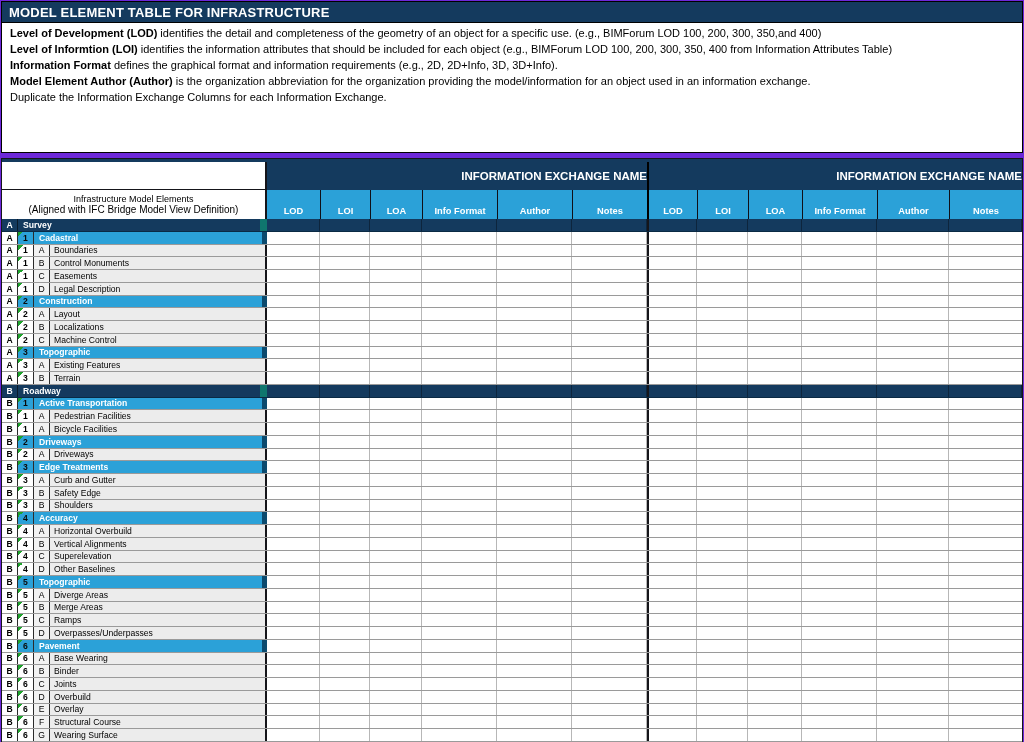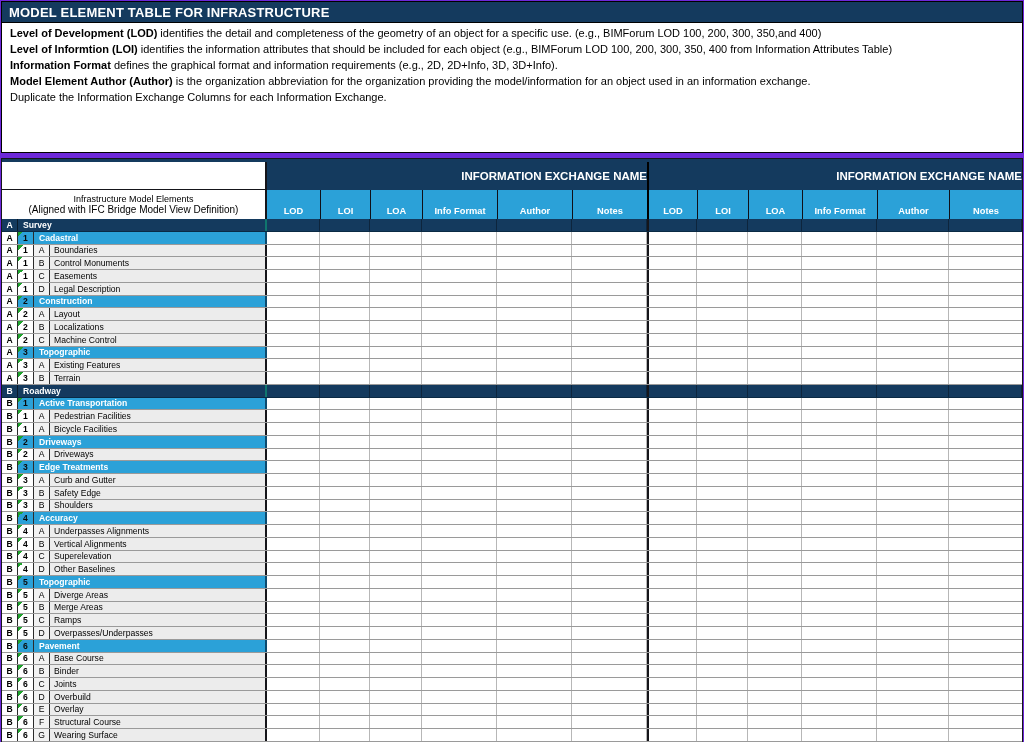--- a/index.html
+++ b/index.html
@@ -40,22 +40,22 @@
   .ch9{left:800px;width:75px;}  .ch10{left:875px;width:72px;}
   .ch11{left:947px;width:73px;}
   
   .tbody{width:1020px;}
   .row{display:flex;height:12.75px;box-sizing:border-box;border-bottom:1px solid #9a9a9a;overflow:hidden;}
   .cell{box-sizing:border-box;display:flex;align-items:center;overflow:hidden;white-space:nowrap;font-size:8.6px;}
   .c-letter{width:16px;justify-content:center;font-weight:bold;border-right:1px solid #2b2b2b;}
   .c-num{width:16px;justify-content:center;font-weight:bold;border-right:1px solid #2b2b2b;position:relative;}
   .c-sub{width:16px;justify-content:center;background:#F2F2F2;border-right:1px solid #2b2b2b;}
   .c-name{width:217px;padding-left:4px;background:#ECECEC;border-right:2px solid #15151a;}
-  .c-secname{width:233px;padding-left:5px;background:#2BA1D8;color:#fff;font-weight:bold;border-right:2px solid #0c4a6e;}
-  .c-catname{width:249px;padding-left:5px;color:#fff;font-weight:bold;border-right:2px solid #0f766e;}
+  .c-secname{width:233px;padding-left:5px;background:#2BA1D8;color:#fff;font-weight:bold;border-right:5px solid #0c4a6e;}
+  .c-catname{width:249px;padding-left:5px;color:#fff;font-weight:bold;border-right:7px solid #0f766e;}
   .row.section .c-num{background:#2BA1D8;color:#0a0a0a;}
   .row.category{background:#143A5E;color:#fff;border-bottom:1px solid #0a2a44;}
   .row.category .c-letter{border-right:1px solid rgba(0,0,0,.55);}
   .row.category .d{border-right:1px solid rgba(0,0,0,.35);}
   .row.partial{height:3.2px;border-bottom:none;}
   .d{border-right:1px solid #b7b7b7;background:transparent;}
   .row.item .d,.row.section .d,.row.partial .d{background:#fff;}
   .d0{width:53px;}  .d1{width:50px;}  .d2{width:52px;}
   .d3{width:75px;}  .d4{width:75px;}  .d5{width:75px;}
   .d6{width:50px;border-left:2px solid #15151a;}
@@ -529,21 +529,21 @@
           <div class="cell d d7"></div>
           <div class="cell d d8"></div>
           <div class="cell d d9"></div>
           <div class="cell d d10"></div>
           <div class="cell d d11"></div>
         </div>
         <div class="row item">
           <div class="cell c-letter">B</div>
           <div class="cell c-num">4<span class="tri"></span></div>
           <div class="cell c-sub">A</div>
-          <div class="cell c-name">Underpasses Alignments</div>
+          <div class="cell c-name">Horizontal Overbuild</div>
           <div class="cell d d0"></div>
           <div class="cell d d1"></div>
           <div class="cell d d2"></div>
           <div class="cell d d3"></div>
           <div class="cell d d4"></div>
           <div class="cell d d5"></div>
           <div class="cell d d6"></div>
           <div class="cell d d7"></div>
           <div class="cell d d8"></div>
           <div class="cell d d9"></div>
@@ -707,21 +707,21 @@
           <div class="cell d d7"></div>
           <div class="cell d d8"></div>
           <div class="cell d d9"></div>
           <div class="cell d d10"></div>
           <div class="cell d d11"></div>
         </div>
         <div class="row item">
           <div class="cell c-letter">B</div>
           <div class="cell c-num">6<span class="tri"></span></div>
           <div class="cell c-sub">A</div>
-          <div class="cell c-name">Base Course</div>
+          <div class="cell c-name">Base Wearing</div>
           <div class="cell d d0"></div>
           <div class="cell d d1"></div>
           <div class="cell d d2"></div>
           <div class="cell d d3"></div>
           <div class="cell d d4"></div>
           <div class="cell d d5"></div>
           <div class="cell d d6"></div>
           <div class="cell d d7"></div>
           <div class="cell d d8"></div>
           <div class="cell d d9"></div>

